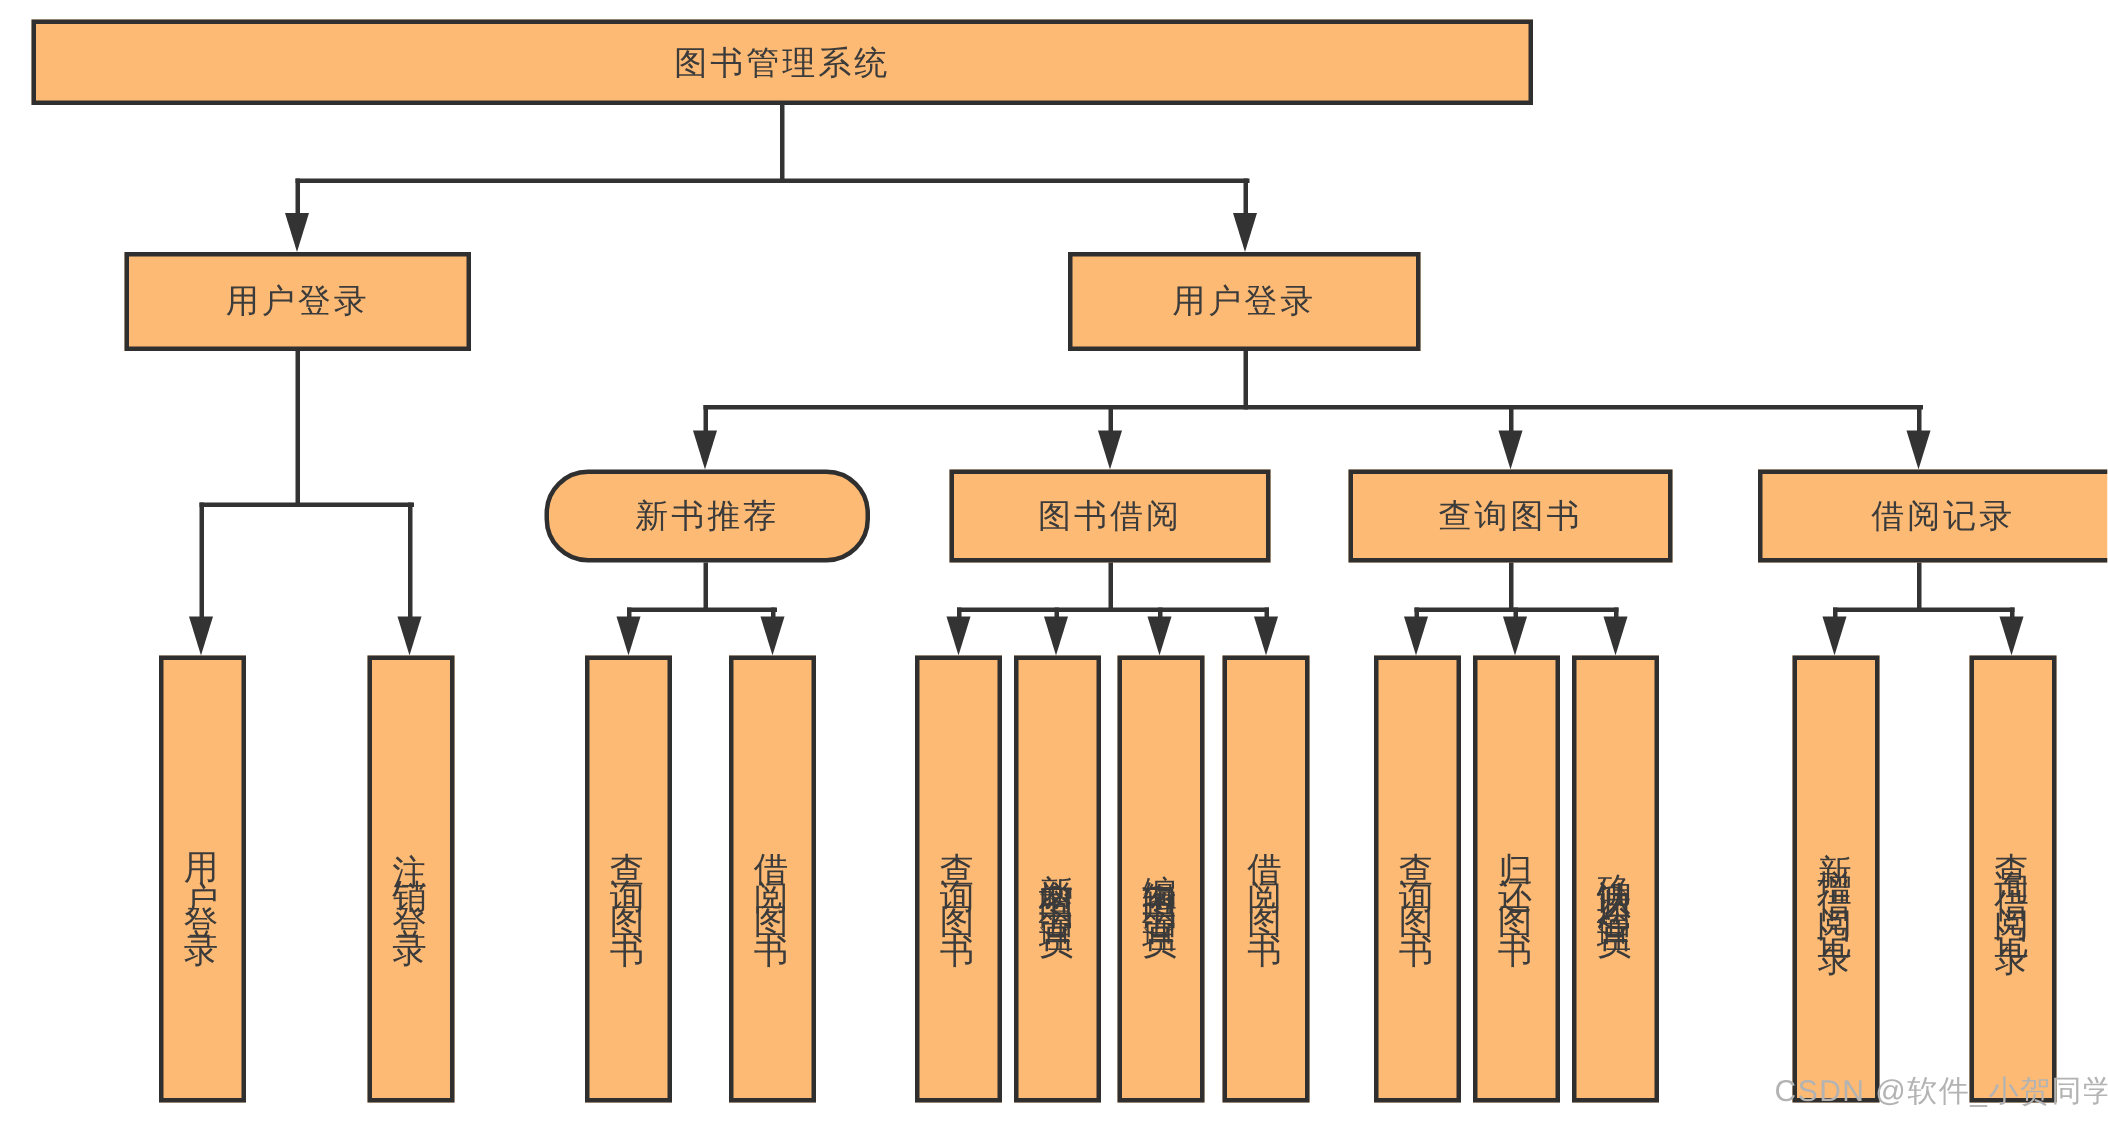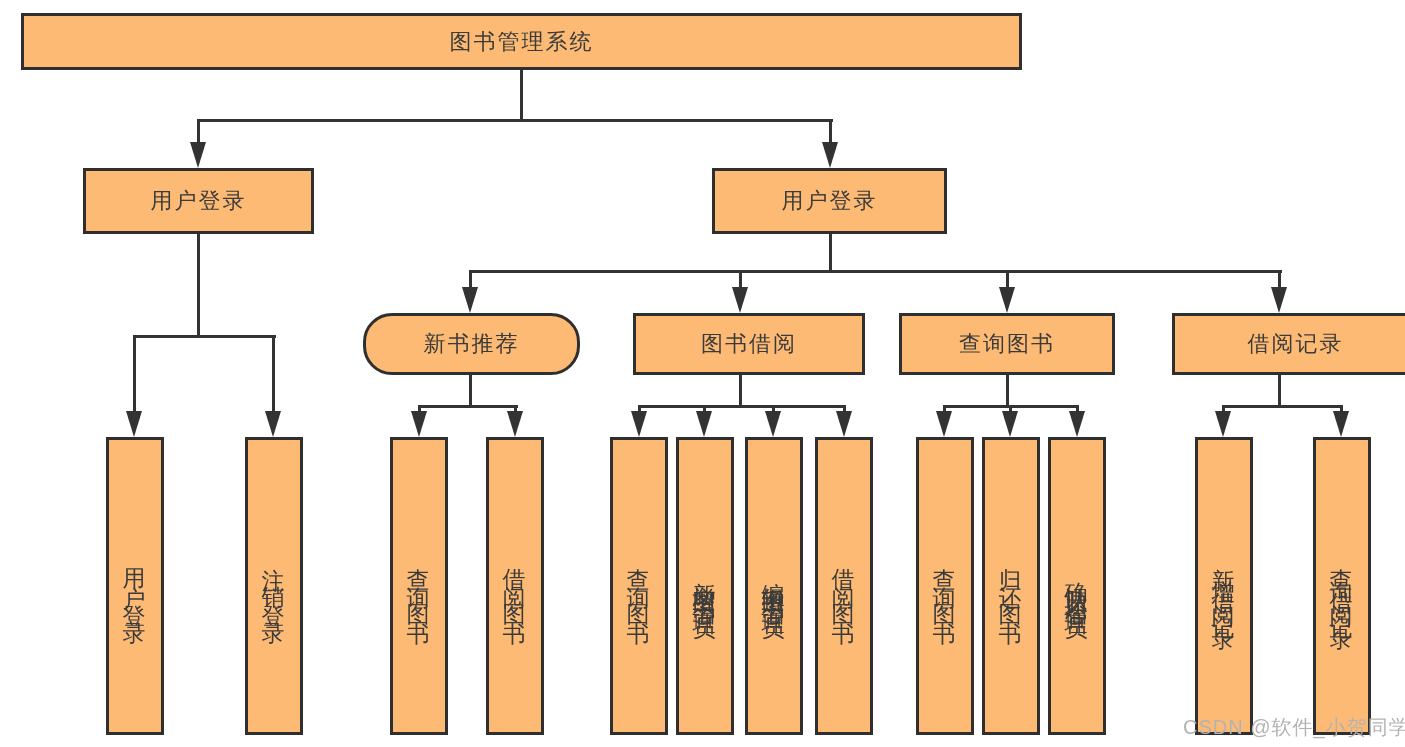--- a/index.html
+++ b/index.html
@@ -58,21 +58,21 @@
 <div class="canvas">
 
   <div class="box" style="left:21px;top:13px;width:1001px;height:57px;">图书管理系统</div>
 
   <div class="box" style="left:83px;top:168px;width:231px;height:66px;">用户登录</div>
 
   <div class="box" style="left:712px;top:168px;width:235px;height:66px;">用户登录</div>
 
   <div class="box" style="left:363px;top:313px;width:217px;height:62px;border-radius:29px;">新书推荐</div>
 
-  <div class="box" style="left:633px;top:313px;width:232px;height:62px;">图书借阅</div>
+  <div class="box" style="left:633px;top:313px;width:214px;height:62px;">图书借阅</div>
 
   <div class="box" style="left:899px;top:313px;width:216px;height:62px;">查询图书</div>
 
   <div class="box" style="left:1172px;top:313px;width:247px;height:62px;">借阅记录</div>
 
   <div class="box leaf sp4" style="left:106px;">用户登录</div>
   <div class="box leaf sp4" style="left:245px;">注销登录</div>
 
   <div class="box leaf sp4" style="left:390px;">查询图书</div>
   <div class="box leaf sp4" style="left:486px;">借阅图书</div>

